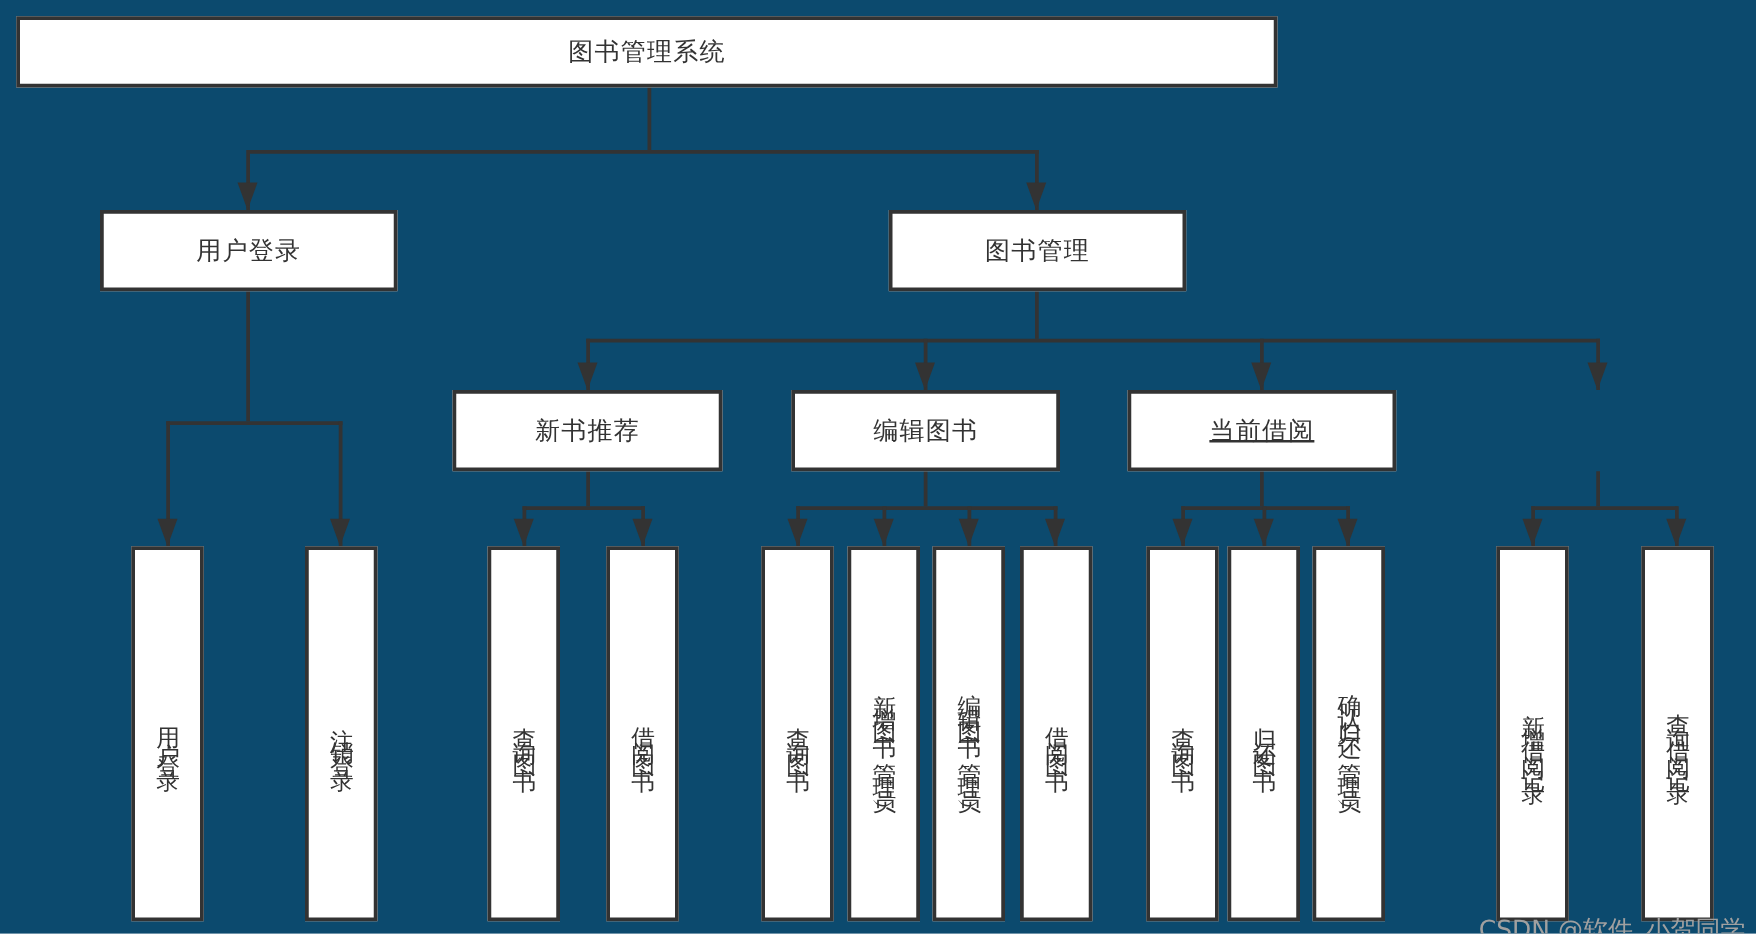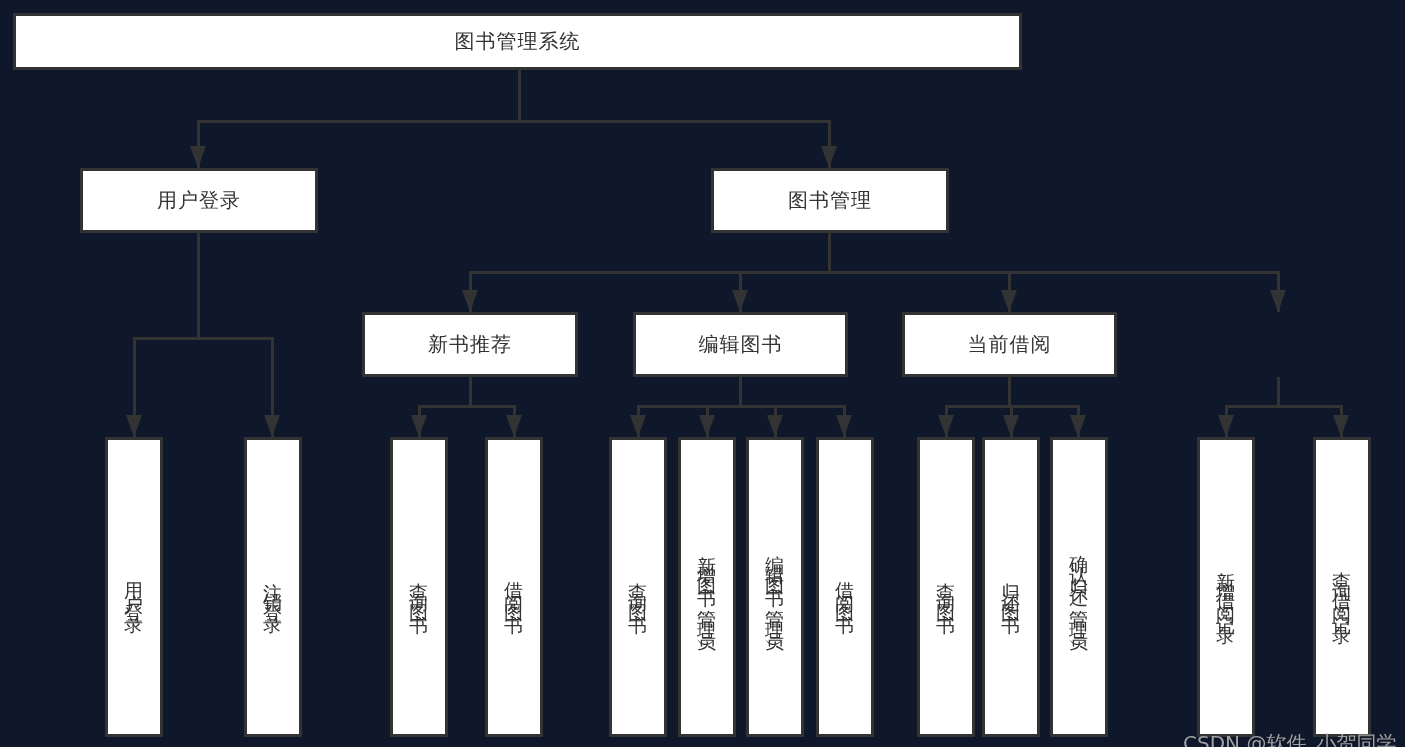--- a/index.html
+++ b/index.html
@@ -1,20 +1,20 @@
 <!DOCTYPE html>
 <html><head>
 <meta charset="utf-8">
 <style>
   html, body { margin: 0; padding: 0; background: #ffffff; }
   #canvas {
     position: relative;
     width: 1405px;
     height: 747px;
-    background: #0f172a;
+    background: #0c4a6e;
     overflow: hidden;
     font-family: "DejaVu Sans", "Liberation Sans", sans-serif;
   }
   .box {
     position: absolute;
     box-sizing: border-box;
     border: 3px solid #333333;
     background: #ffffff;
     display: flex;
     align-items: center;
@@ -90,21 +90,21 @@
   <div class="arrow" style="left:1001px; top:290px;"></div>
   <div class="vline" style="left:1277px; top:271px; height:41px;"></div>
   <div class="arrow" style="left:1270px; top:290px;"></div>
 
   <div class="box" style="left:362px; top:312px; width:216px; height:65px;">
     <span>新书推荐</span>
   </div>
   <div class="box" style="left:633px; top:312px; width:215px; height:65px;">
     <span>编辑图书</span>
   </div>
-  <div class="box" style="left:902px; top:312px; width:215px; height:65px;">
+  <div class="box" style="left:902px; top:312px; width:215px; height:65px;text-decoration:underline;">
     <span>当前借阅</span>
   </div>
 
   <div class="vline" style="left:469px; top:377px; height:28px;"></div>
   <div class="hline" style="left:418px; top:405px; width:98px;"></div>
   <div class="vline" style="left:418px; top:405px; height:32px;"></div>
   <div class="arrow" style="left:411px; top:415px;"></div>
   <div class="vline" style="left:513px; top:405px; height:32px;"></div>
   <div class="arrow" style="left:506px; top:415px;"></div>
 

